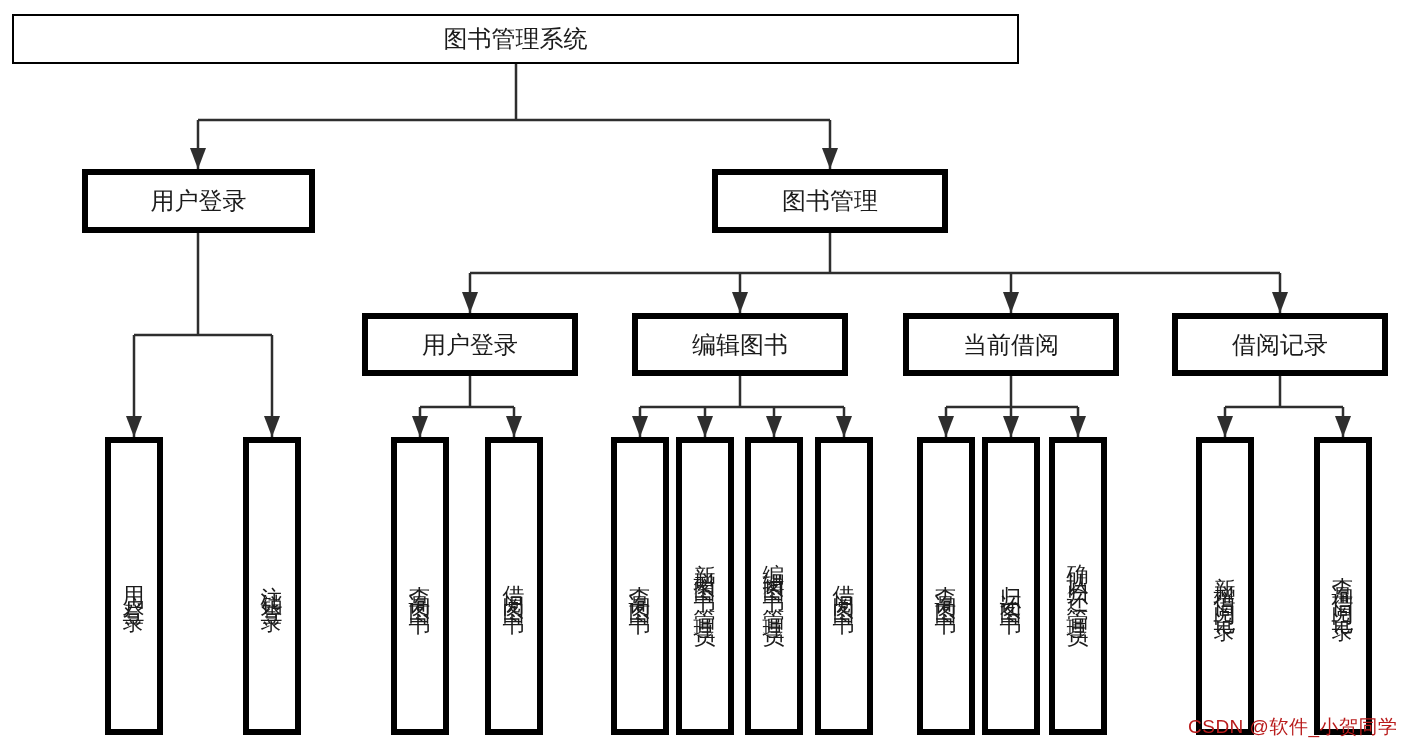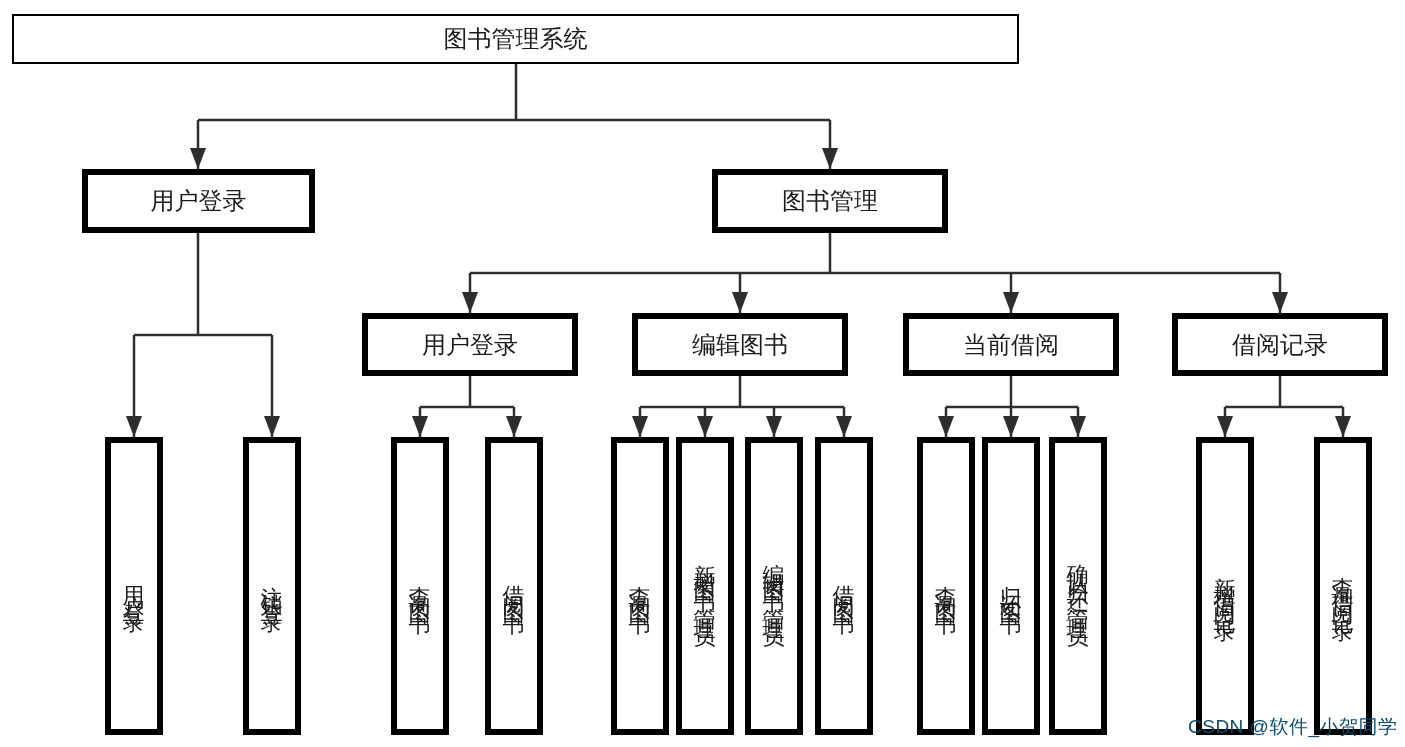--- a/index.html
+++ b/index.html
@@ -29,21 +29,21 @@
     text-orientation:mixed;
     font-size:22px;
     letter-spacing:9px;
     line-height:1.05;
     color:#1b1b1b;
   }
   .watermark{
     position:absolute;
     left:1188px;top:714px;
     font-size:19px;
-    color:#0c4a6e;
+    color:#b91c1c;
     z-index:5;
     white-space:nowrap;
     letter-spacing:0.5px;
   }
 </style>
 </head>
 <body>
 
 <div class="stage">
 

